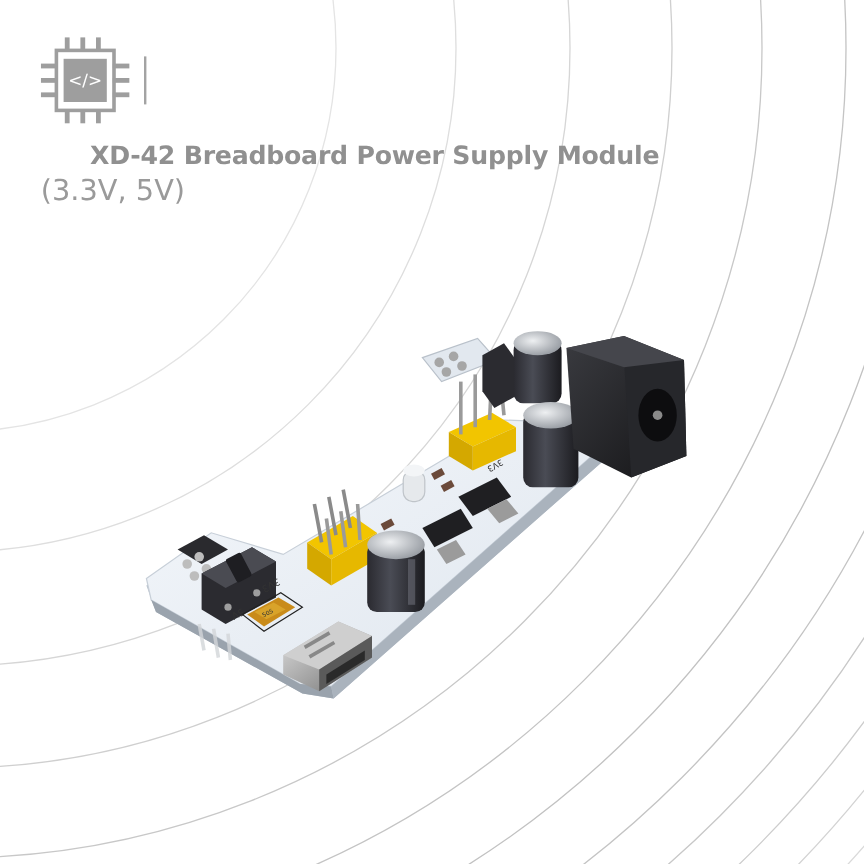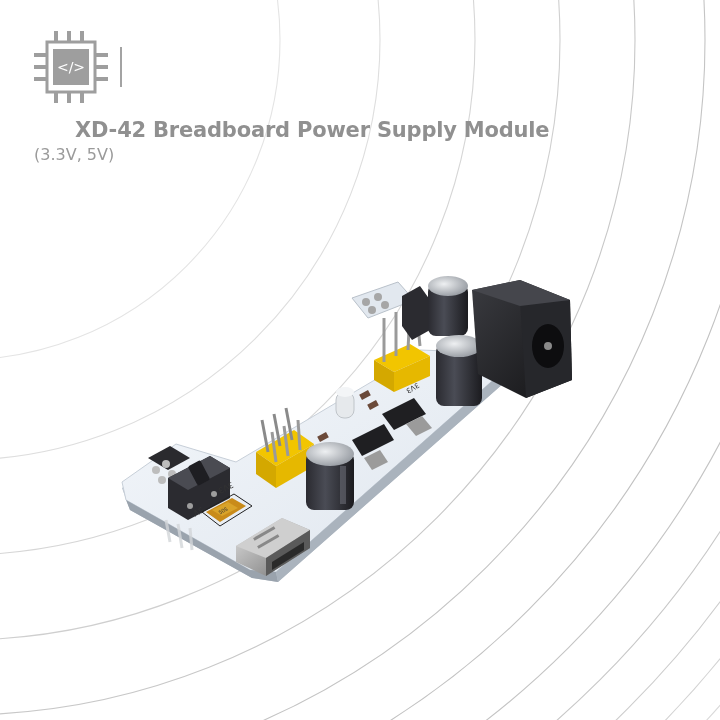--- a/index.html
+++ b/index.html
@@ -3,21 +3,21 @@
 <meta charset="utf-8">
 <style>
   html, body { margin: 0; padding: 0; background: #ffffff; }
   body { width: 720px; height: 720px; position: relative; overflow: hidden; font-family: "DejaVu Sans", sans-serif; }
   .bg-arcs { position: absolute; left: 0; top: 0; width: 720px; height: 720px; }
   .brand { position: absolute; left: 34px; top: 32px; height: 70px; display: flex; align-items: center; }
   .chip-logo { width: 74px; height: 72px; }
   .brand-divider { width: 2px; height: 40px; background: #a3a3a3; margin-left: 12px; margin-right: 12px; }
   .brand-name { font-family: "DejaVu Sans", sans-serif; font-size: 21px; color: #9a9a9a; letter-spacing: 0.5px; }
   .title { position: absolute; left: 34px; top: 118px; font-family: "DejaVu Sans", sans-serif; font-weight: bold; font-size: 21px; color: #909090; letter-spacing: -0.2px; white-space: nowrap; margin-left: 41px; }
-  .subtitle { position: absolute; left: 34px; top: 145px; font-family: "DejaVu Sans", sans-serif; font-size: 16px; color: #9a9a9a; }
+  .subtitle { position: absolute; left: 34px; top: 145px; font-family: "DejaVu Sans", sans-serif; font-size: 24px; color: #9a9a9a; }
   .product { position: absolute; left: 0; top: 0; width: 720px; height: 720px; }
 </style>
 </head>
 <body>
 
 <svg class="bg-arcs" viewBox="0 0 720 720" xmlns="http://www.w3.org/2000/svg">
   <g fill="none" stroke-width="1.1">
     <circle cx="-40" cy="40" r="320" stroke="#e4e4e4"></circle>
     <circle cx="-40" cy="40" r="420" stroke="#dedede"></circle>
     <circle cx="-40" cy="40" r="515" stroke="#d6d6d6"></circle>

